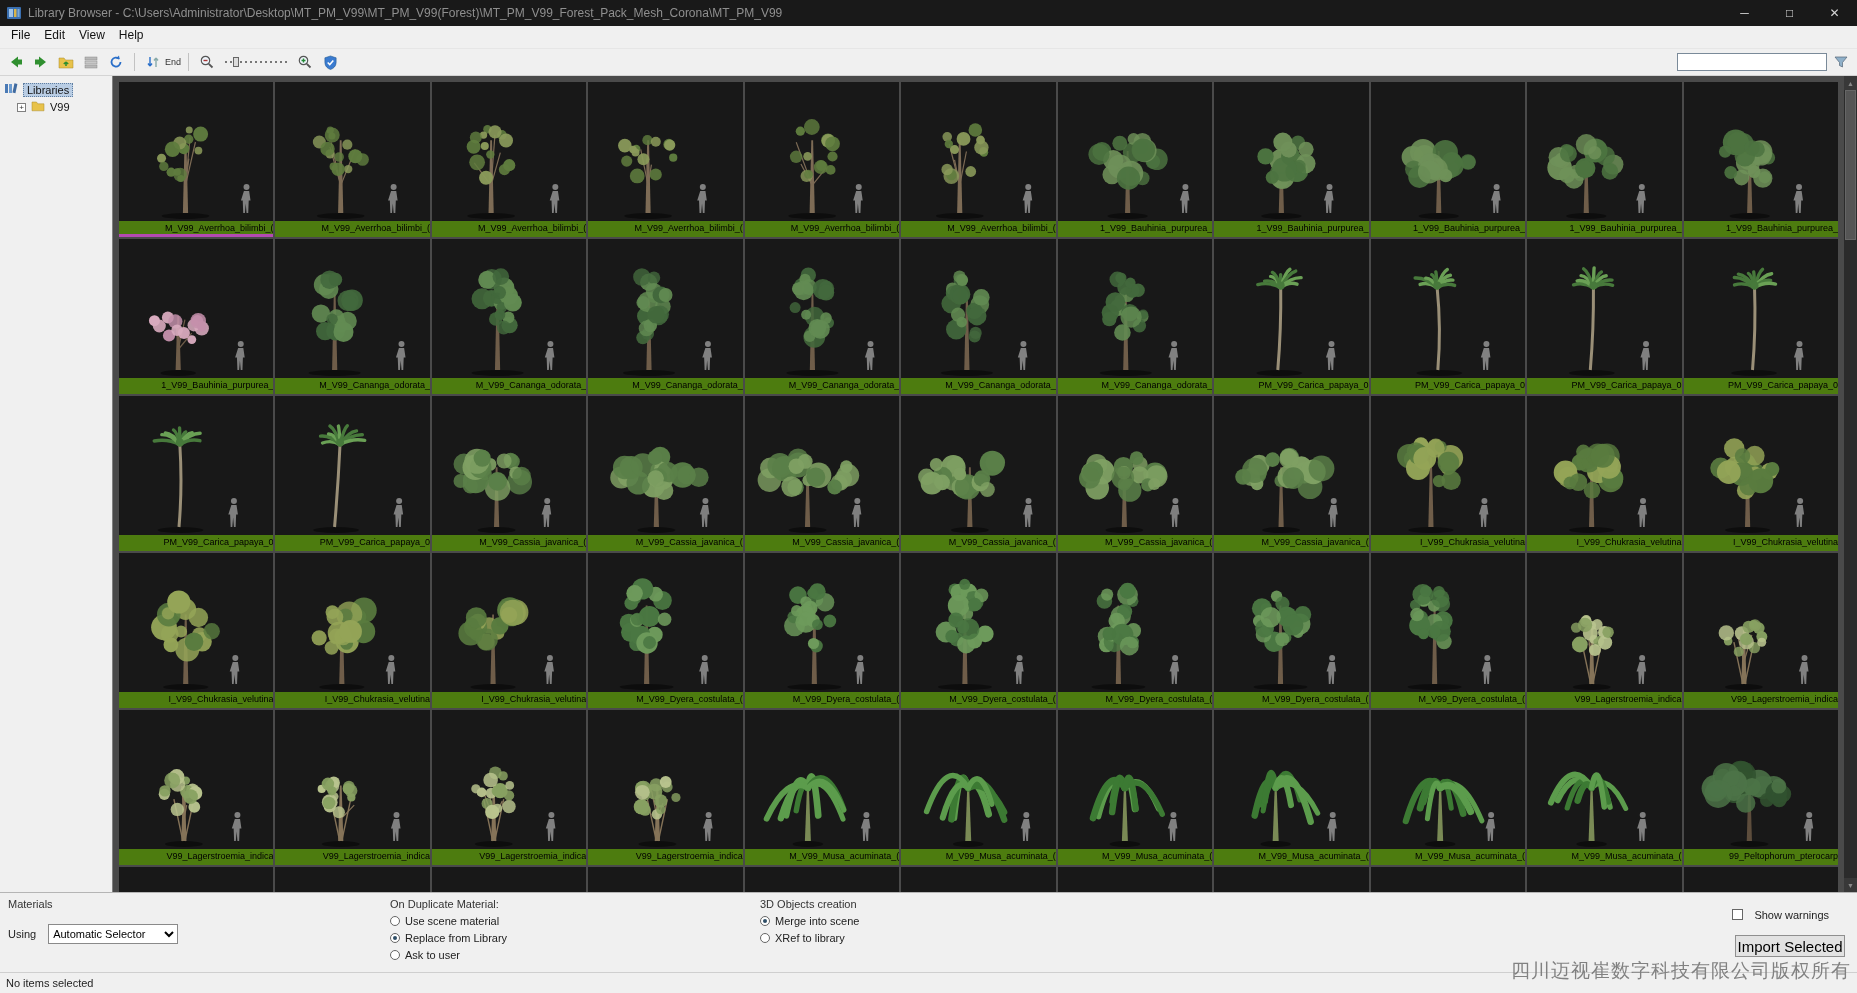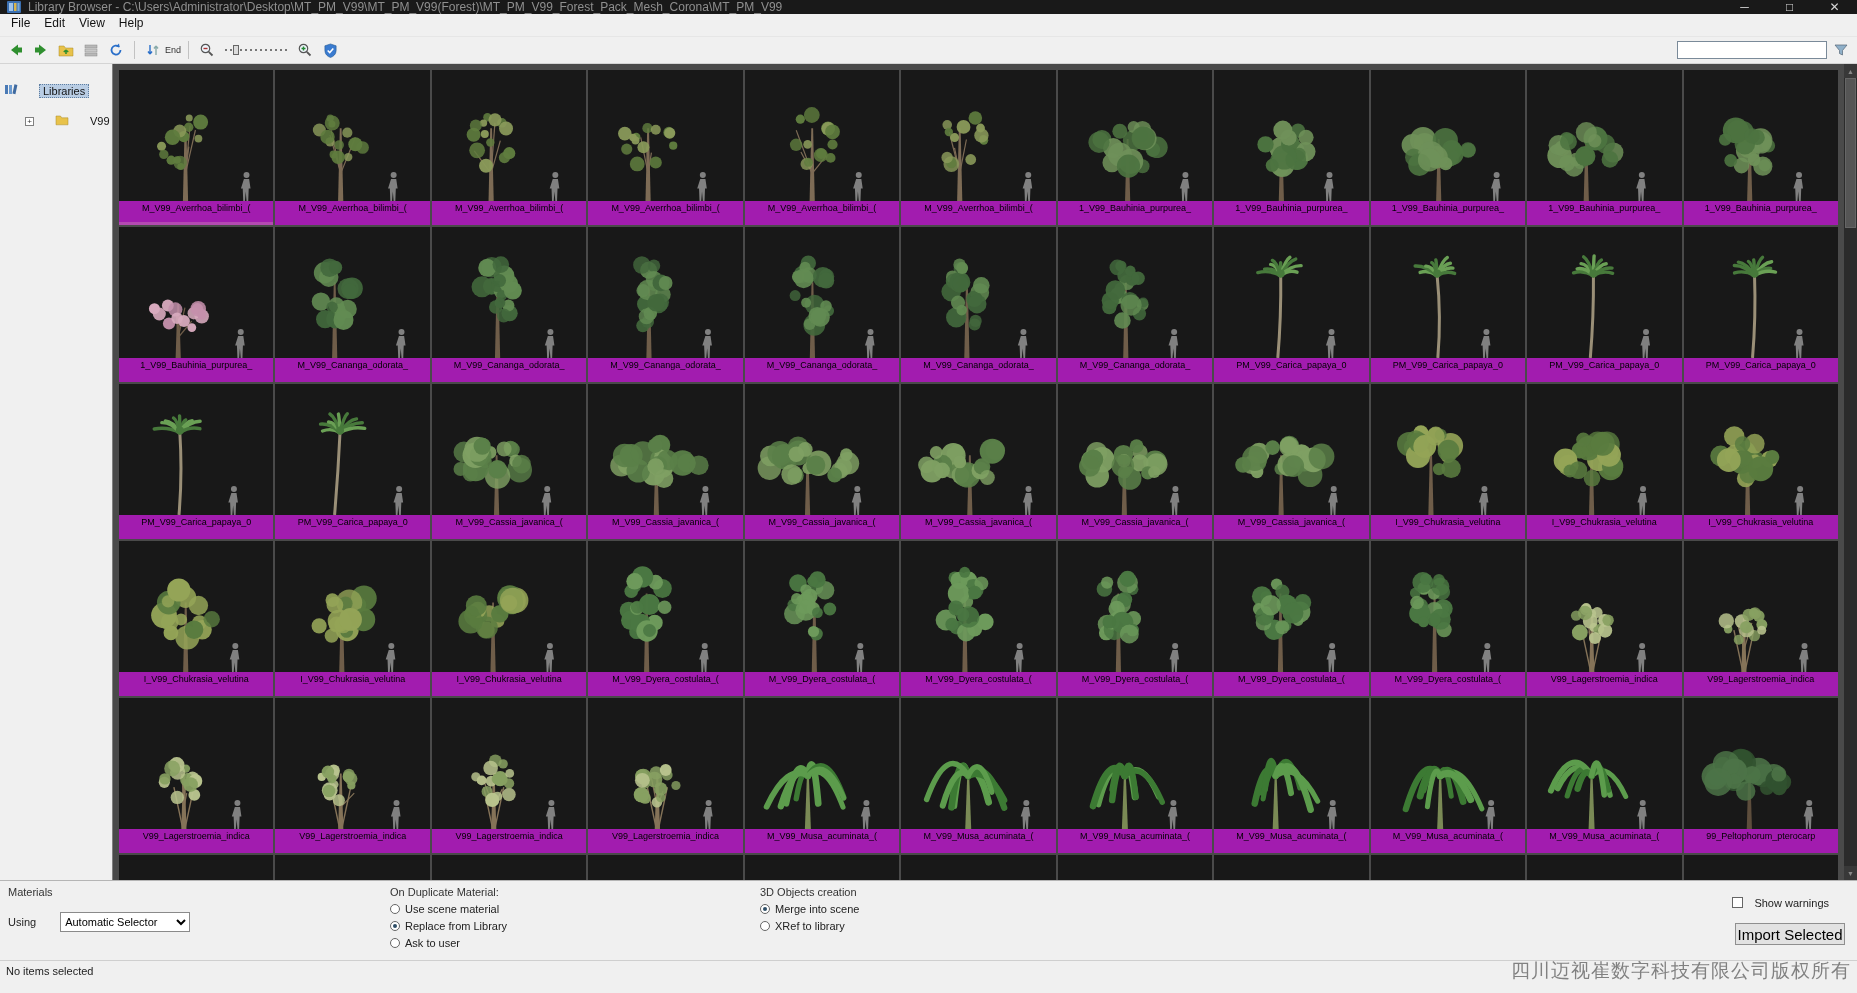--- a/index.html
+++ b/index.html
@@ -1,20 +1,20 @@
 <!DOCTYPE html>
 <html><head>
 <meta charset="utf-8">
 <style>
   * { box-sizing: border-box; margin: 0; padding: 0; }
   html,body { width:1857px; height:993px; overflow:hidden; }
   body { font-family:"Liberation Sans", sans-serif; background:#f0f0f0; position:relative; }
 
   
-  .titlebar { height:14px; background:#191919; display:flex; align-items:center; color:#8f8f8f; }
+  .titlebar { height:26px; background:#191919; display:flex; align-items:center; color:#8f8f8f; }
   .titlebar .appicon { width:16px; height:16px; margin:0 6px 0 6px; flex:0 0 auto; }
   .titlebar .title { font-size:12px; white-space:nowrap; overflow:hidden; flex:1; }
   .win-btns { display:flex; height:100%; }
   .win-btn { width:45px; height:100%; display:flex; align-items:center; justify-content:center;
              color:#d8d8d8; font-size:12px; }
 
   
   .menubar { height:22px; background:#f0f0f0; display:flex; padding-left:4px;
              font-size:12px; color:#111; }
   .menu-item { padding:2px 7px; }
@@ -29,47 +29,47 @@
   .size-slider .track { position:absolute; left:0; right:0; top:6px; height:2px;
         background:repeating-linear-gradient(90deg,#777 0 2px,transparent 2px 5px); }
   .size-slider .thumb { position:absolute; left:8px; top:2px; width:6px; height:10px;
         background:#dcdcdc; border:1px solid #666; }
   .toolbar .spacer { flex:1; }
   .search-input { width:150px; height:18px; border:1px solid #7a8a99; background:#fff; font-size:11px; padding:0 3px; }
 
   
   .main { display:flex; height:816px; }
   .sidebar { width:112px; background:#f0f0f0; padding-top:4px; font-size:11px; color:#111; }
-  .side-row { display:flex; align-items:center; gap:21px; padding:1px 2px; margin:14px 2px; white-space:nowrap; }
+  .side-row { display:flex; align-items:center; gap:5px; padding:1px 2px; margin:1px 2px; white-space:nowrap; }
   .side-row.selected .side-label { background:#b9cde4; border:1px dotted #5f7ea0; padding:0 3px; }
   .side-row .indent { width:8px; }
   .expander { width:9px; height:9px; border:1px solid #808080; background:#fff; font-size:8px; line-height:7px;
               text-align:center; color:#333; flex:0 0 auto; }
   .content { flex:1; background:#4a4a4a; border-left:1px solid #808080; overflow:hidden; position:relative; }
   .grid { display:grid; grid-template-columns:repeat(11, 1fr); grid-auto-rows:155px; gap:2px; padding:6px; }
   .cell { background:#181818; position:relative; overflow:hidden; }
   .cell .thumb { height:141px; overflow:hidden; }
-  .cell .label { position:absolute; left:0; right:0; bottom:0; height:24px; background:#a21caf;
-                 font-size:9px; line-height:14px; color:#000; text-align:center; white-space:nowrap; overflow:hidden; }
+  .cell .label { position:absolute; left:0; right:0; bottom:0; height:16px; background:#4d7c0f;
+                 font-size:9px; line-height:14px; color:#000; text-align:right; white-space:nowrap; overflow:hidden; }
   .cell.selected .label { box-shadow: inset 0 -3px 0 #b44ab2; }
 
   
   .vscroll { width:13px; background:#2b2b2b; display:flex; flex-direction:column; }
   .scroll-arrow { height:14px; display:flex; align-items:center; justify-content:center; color:#888;
                   font-size:7px; background:#383838; }
   .scroll-track { flex:1; position:relative; }
   .scroll-thumb { position:absolute; top:0; left:1px; right:1px; height:150px; background:#555;
                   border:1px solid #666; }
 
   
   .bottom-panel { height:80px; background:#f0f0f0; border-top:1px solid #b5b5b5; position:relative;
                   font-size:11px; color:#222; }
   .bp-title { font-size:11px; color:#333; }
   .bp-materials { position:absolute; left:8px; top:5px; }
-  .bp-using { position:absolute; left:8px; top:31px; display:flex; align-items:center; gap:24px; }
+  .bp-using { position:absolute; left:8px; top:31px; display:flex; align-items:center; gap:12px; }
   .bp-using select { height:20px; font-size:11px; width:130px; background:#fff; border:1px solid #8a8a8a; }
   .bp-dup { position:absolute; left:390px; top:5px; }
   .bp-create { position:absolute; left:760px; top:5px; }
   .radio-row { display:flex; align-items:center; gap:5px; margin-top:5px; }
   .radio { width:10px; height:10px; border:1px solid #666; border-radius:50%; background:#fff; position:relative; flex:0 0 auto; }
   .radio.checked::after { content:""; position:absolute; left:2px; top:2px; width:4px; height:4px;
                           border-radius:50%; background:#2e4d66; }
   .bp-warn { position:absolute; right:28px; top:16px; display:flex; align-items:flex-start; gap:11px; }
   .checkbox { width:11px; height:11px; border:1px solid #666; background:#fff; flex:0 0 auto; }
   .bp-import { position:absolute; right:12px; top:42px; height:22px; width:110px; background:#e2e2e2;

